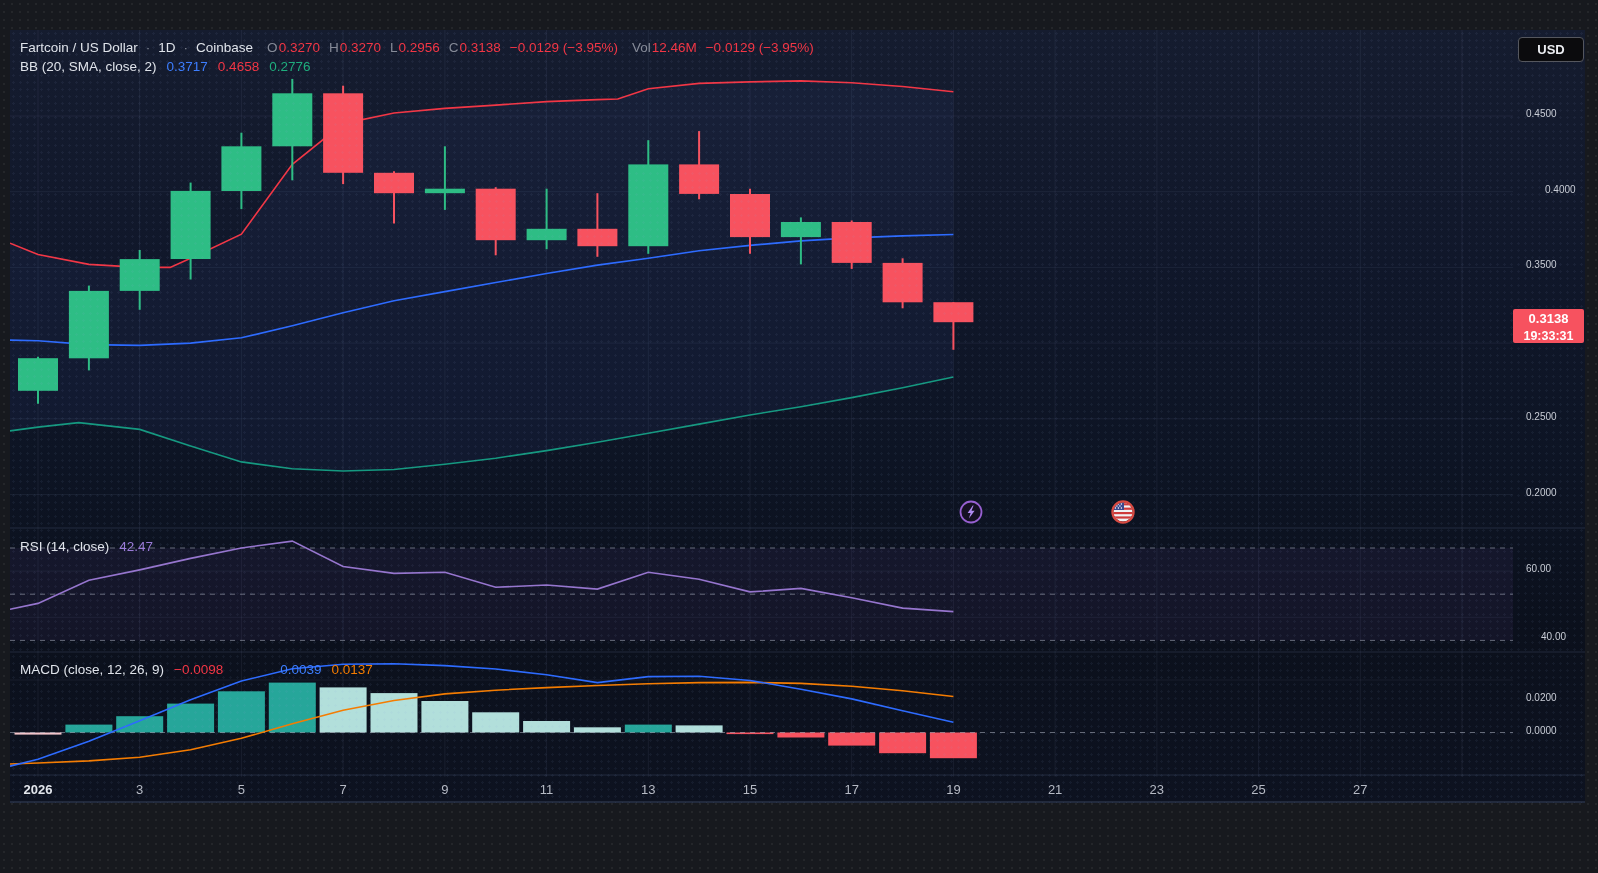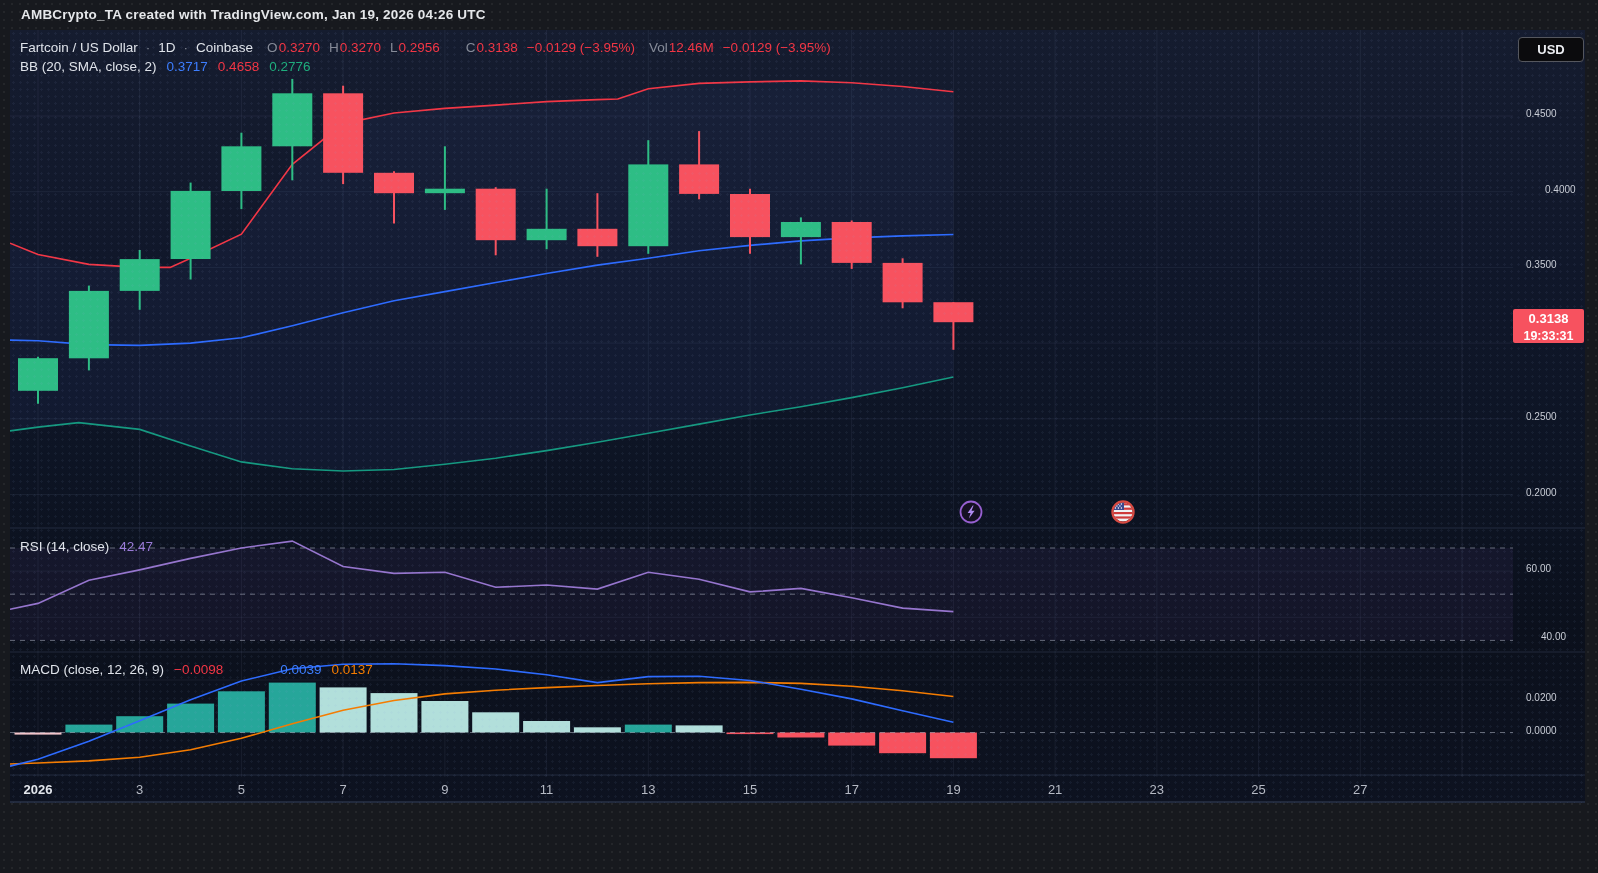--- a/index.html
+++ b/index.html
@@ -30,23 +30,20 @@
   .price-tag .p{font-size:13px;font-weight:700;}
   .price-tag .t{font-size:12.5px;font-weight:600;}
   .icon{position:absolute;width:24px;height:24px;cursor:pointer;}
   .footer{position:absolute;left:0;top:803px;width:100%;height:70px;}
 </style>
 </head>
 <body>
 
 <div class="frame">
 
-  <div class="topbar">
-    <div class="topbar-text">AMBCrypto_TA created with TradingView.com, Jan 19, 2026 04:26 UTC</div>
-  </div>
 
   <div class="chart">
     <svg id="chart-svg" width="1575" height="773" viewBox="0 0 1575 773">
         <line x1="28.0" y1="0" x2="28.0" y2="747" stroke="rgba(151,166,213,0.09)" stroke-width="1"></line>
         <line x1="129.7" y1="0" x2="129.7" y2="747" stroke="rgba(151,166,213,0.09)" stroke-width="1"></line>
         <line x1="231.4" y1="0" x2="231.4" y2="747" stroke="rgba(151,166,213,0.09)" stroke-width="1"></line>
         <line x1="333.1" y1="0" x2="333.1" y2="747" stroke="rgba(151,166,213,0.09)" stroke-width="1"></line>
         <line x1="434.9" y1="0" x2="434.9" y2="747" stroke="rgba(151,166,213,0.09)" stroke-width="1"></line>
         <line x1="536.6" y1="0" x2="536.6" y2="747" stroke="rgba(151,166,213,0.09)" stroke-width="1"></line>
         <line x1="638.3" y1="0" x2="638.3" y2="747" stroke="rgba(151,166,213,0.09)" stroke-width="1"></line>
@@ -152,21 +149,21 @@
       <span class="c-sym" style="margin-right: 8px;">Fartcoin / US Dollar</span>
       <span class="c-sep" style="margin-right: 8px;">·</span>
       <span class="c-sym" style="margin-right: 8px;">1D</span>
       <span class="c-sep" style="margin-right: 8px;">·</span>
       <span class="c-sym" style="margin-right: 14px;">Coinbase</span>
       <span class="c-mut" style="margin-right: 1px;">O</span>
       <span class="c-down" style="margin-right: 9px;">0.3270</span>
       <span class="c-mut" style="margin-right: 1px;">H</span>
       <span class="c-down" style="margin-right: 9px;">0.3270</span>
       <span class="c-mut" style="margin-right: 1px;">L</span>
-      <span class="c-down" style="margin-right: 26px;">0.2956</span>
+      <span class="c-down" style="margin-right: 9px;">0.2956</span>
       <span class="c-mut" style="margin-right: 1px;">C</span>
       <span class="c-down" style="margin-right: 9px;">0.3138</span>
       <span class="c-down" style="margin-right: 14px;">−0.0129 (−3.95%)</span>
       <span class="c-mut" style="margin-right: 1px;">Vol</span>
       <span class="c-down" style="margin-right: 9px;">12.46M</span>
       <span class="c-down" style="margin-right: 0px;">−0.0129 (−3.95%)</span>
     </div>
   <div class="legend" style="left:20px;top:59px;" id="legend-bb">
       <span class="c-sym" style="margin-right: 10px;">BB (20, SMA, close, 2)</span>
       <span class="c-blue" style="margin-right: 10px;">0.3717</span>

